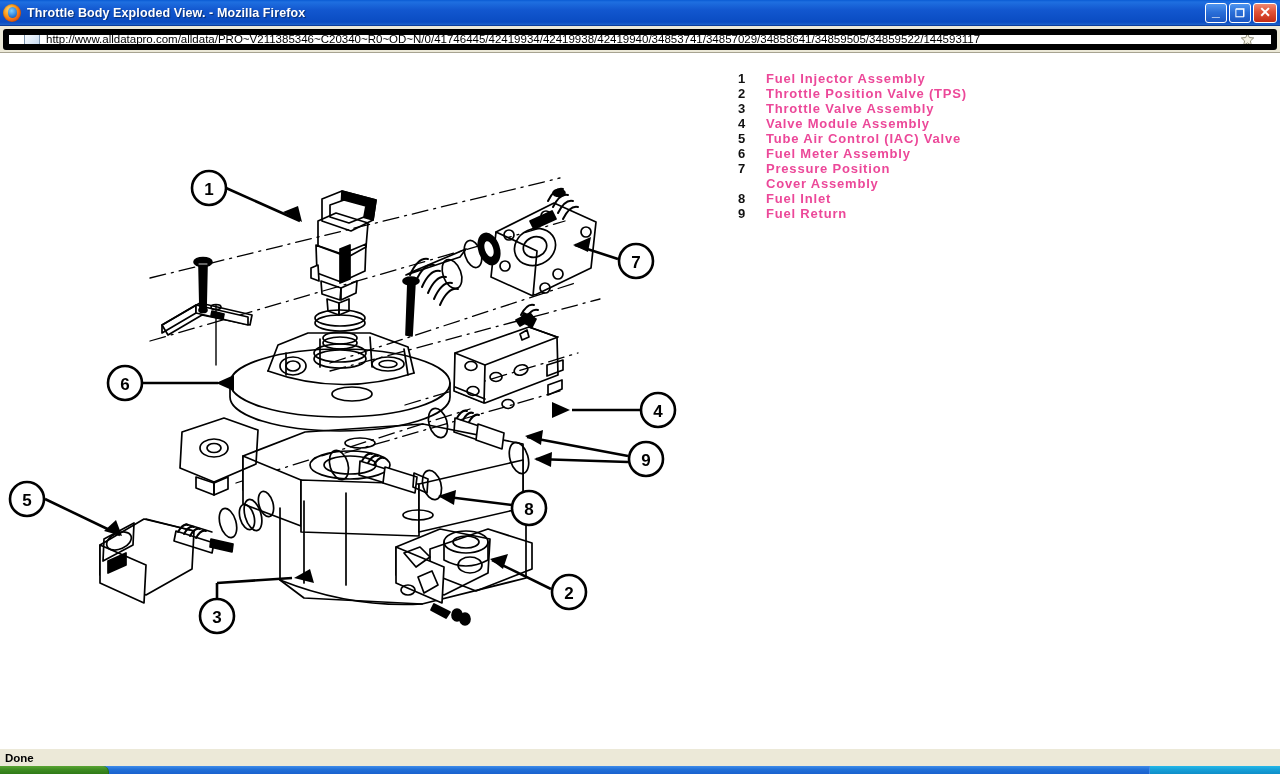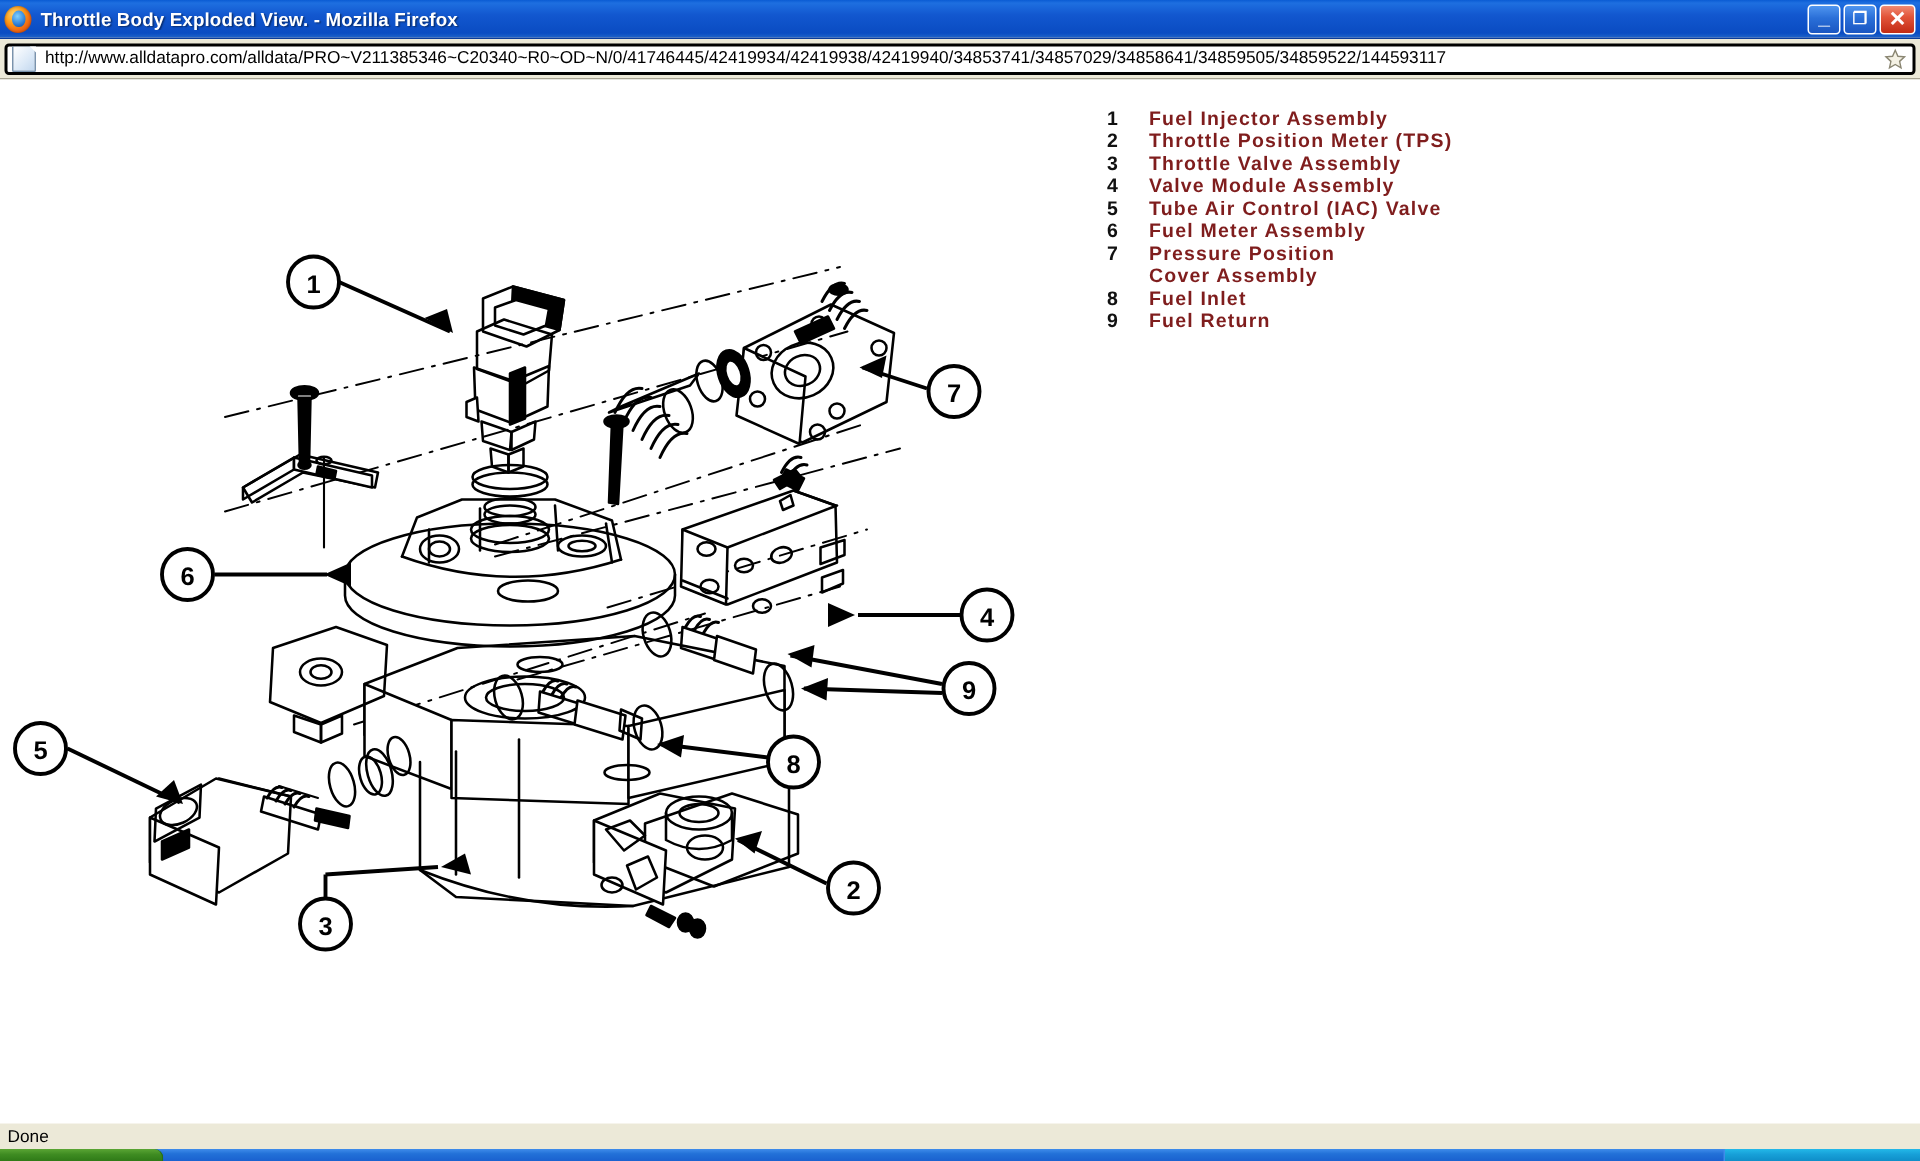--- a/index.html
+++ b/index.html
@@ -100,26 +100,26 @@
     border-bottom: 1px solid #a7a391;
     display: flex;
     align-items: center;
     box-sizing: border-box;
     padding: 0 3px;
   }
   #urlbox {
     flex: 1 1 auto;
     height: 21px;
     background: #ffffff;
-    border: 2px solid #000000;
+    border: 6px solid #000000;
     border-radius: 3px;
     display: flex;
     align-items: center;
     box-sizing: border-box;
-    padding: 0 0;
+    padding: 0 12px;
     overflow: hidden;
   }
   #page-icon {
     width: 14px; height: 16px;
     flex: none;
     margin: 0 6px 0 3px;
     background: linear-gradient(135deg, #ffffff 0%, #dce9f7 60%, #c3d8ef 100%);
     border: 1px solid #7a93ad;
     border-radius: 1px;
     position: relative;
@@ -176,35 +176,36 @@
     width: 28px;
     font-size: 13px;
     font-weight: bold;
     color: #111;
     letter-spacing: 0px;
     flex: none;
   }
   .legend-label {
     font-size: 13px;
     font-weight: bold;
-    color: #7f1d1d;
+    color: #ec4899;
     letter-spacing: 0.8px;
     white-space: nowrap;
   }
 
   
   #statusbar {
     position: absolute;
     left: 0; top: 748px;
     width: 1280px; height: 18px;
     background: #ece9d8;
     border-top: 1px solid #ffffff;
     box-sizing: border-box;
     display: flex;
     align-items: center;
+    font-weight: bold;
   }
   #status-text {
     font-family: "Liberation Sans", sans-serif;
     font-size: 11.5px;
     color: #000;
     margin-left: 5px;
   }
 
   
   #taskbar {
@@ -264,21 +265,21 @@
 
 <div id="content">
 
   <div id="legend">
     <div class="legend-row">
       <span class="legend-num">1</span>
       <span class="legend-label">Fuel  Injector  Assembly</span>
     </div>
     <div class="legend-row">
       <span class="legend-num">2</span>
-      <span class="legend-label">Throttle  Position  Meter  (TPS)</span>
+      <span class="legend-label">Throttle  Position  Valve  (TPS)</span>
     </div>
     <div class="legend-row">
       <span class="legend-num">3</span>
       <span class="legend-label">Throttle  Valve  Assembly</span>
     </div>
     <div class="legend-row">
       <span class="legend-num">4</span>
       <span class="legend-label">Valve  Module  Assembly</span>
     </div>
     <div class="legend-row">

